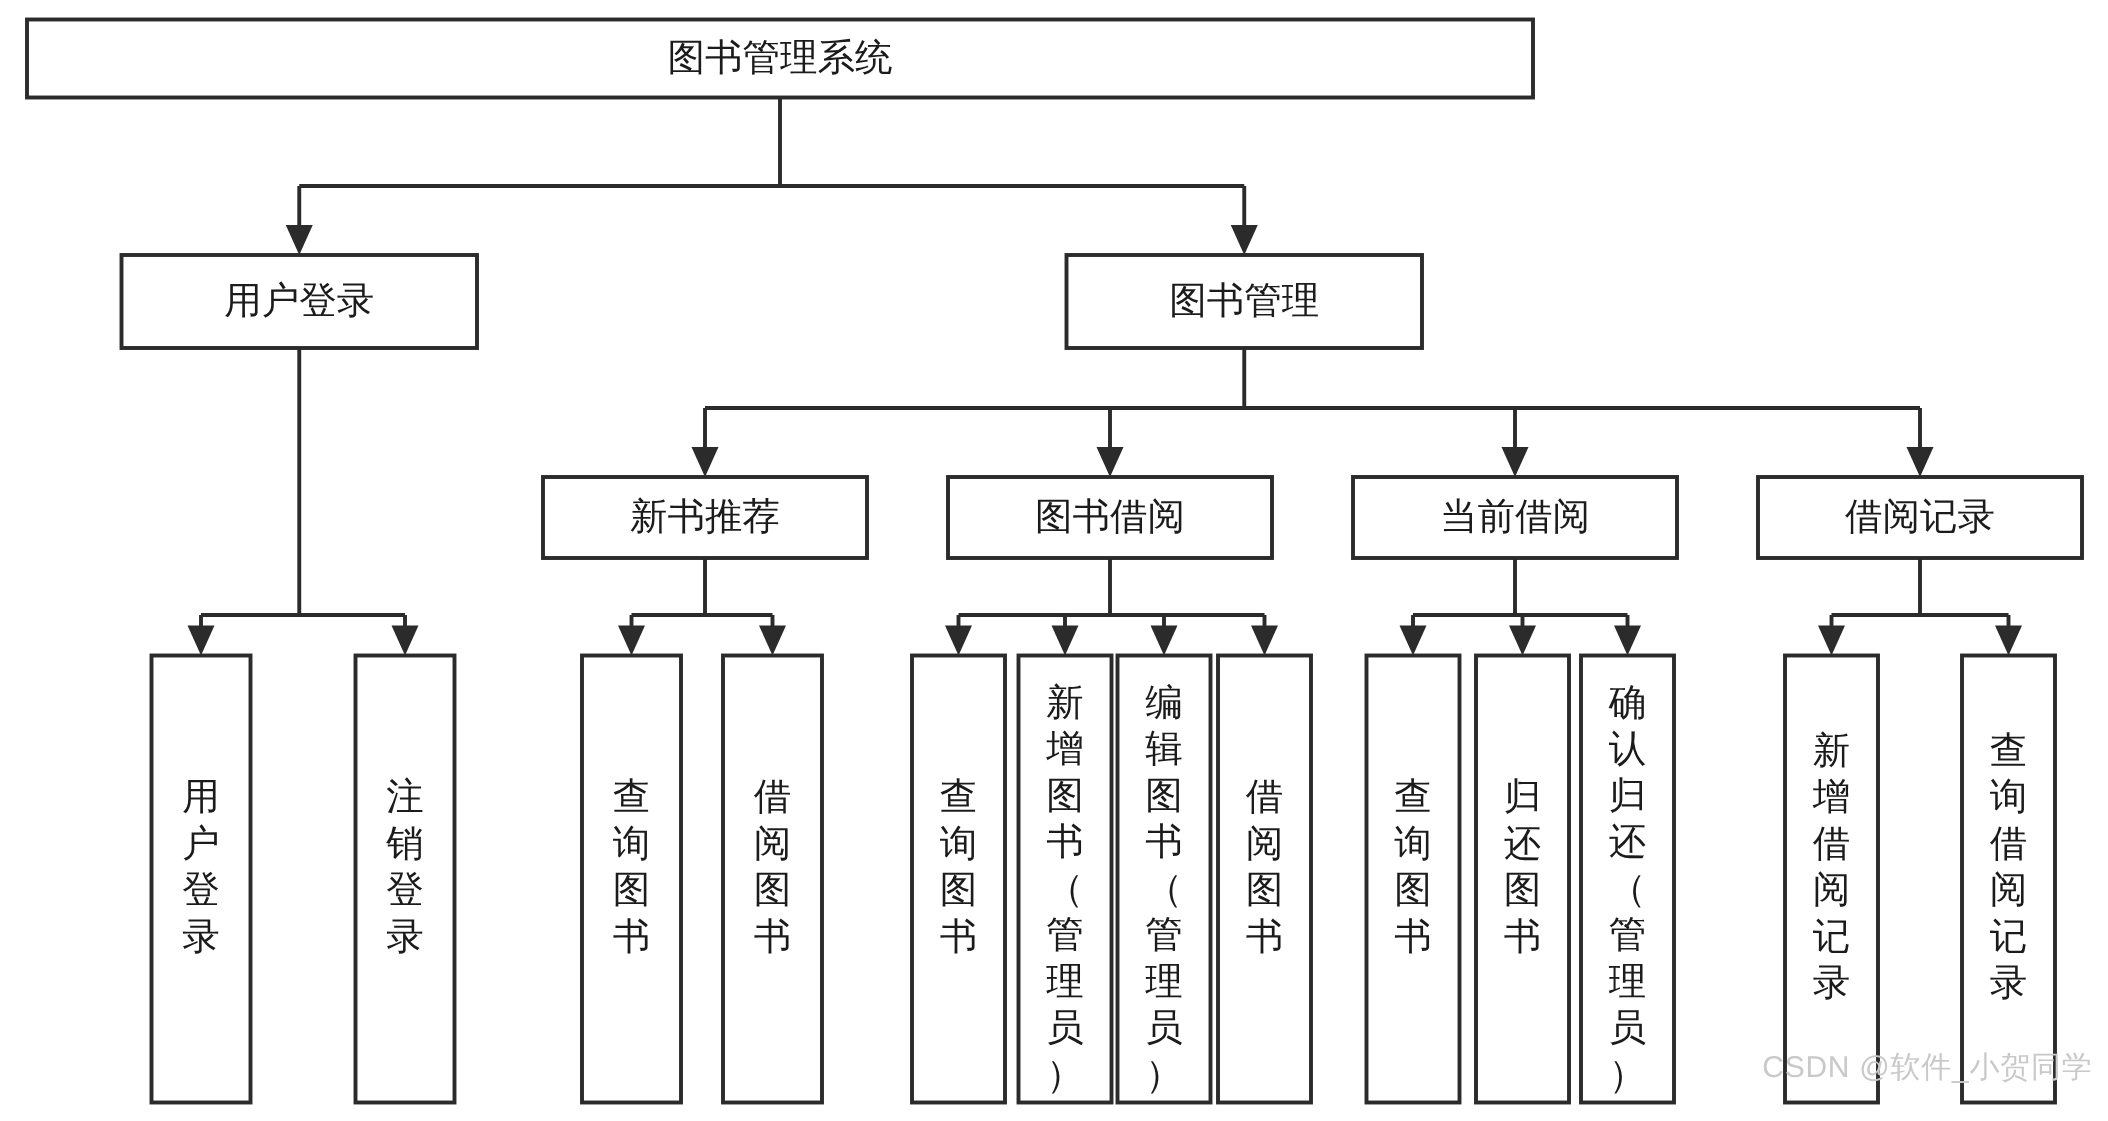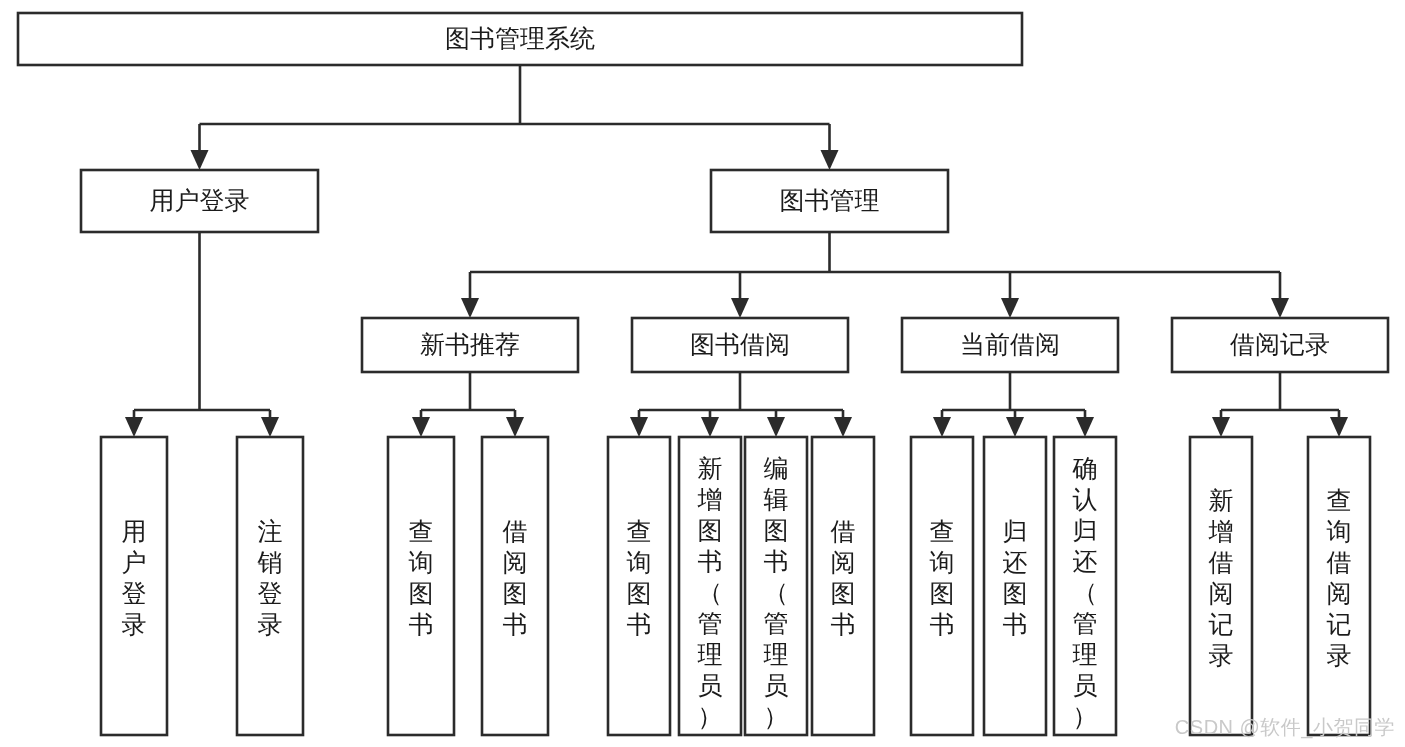--- a/index.html
+++ b/index.html
@@ -52,21 +52,21 @@
   }
   .node-label-vert {
     fill: #1b1b1b;
     font-family: "Liberation Sans", "DejaVu Sans", sans-serif;
     font-size: 25px;
     text-anchor: middle;
   }
   .watermark {
     position: absolute;
     right: 10px;
-    bottom: 6px;
+    bottom: 22px;
     font-family: "Liberation Sans", "DejaVu Sans", sans-serif;
     font-size: 20px;
     color: #c9c9c9;
     white-space: nowrap;
     letter-spacing: 0.5px;
     user-select: none;
   }
 </style>
 </head>
 <body>

